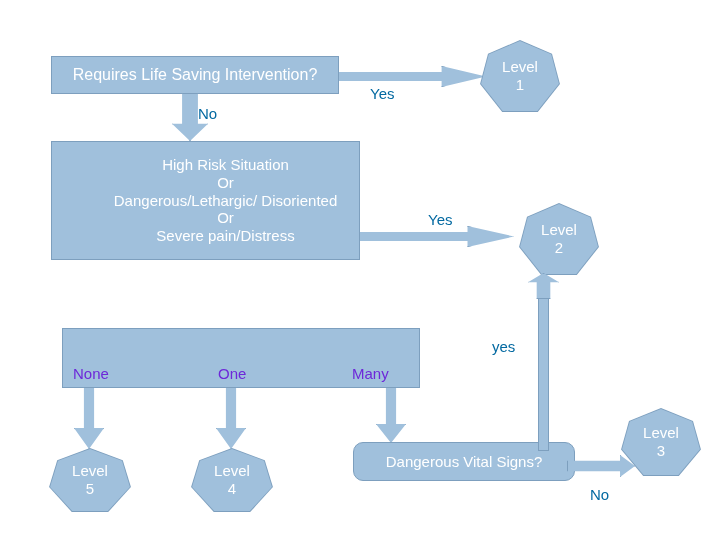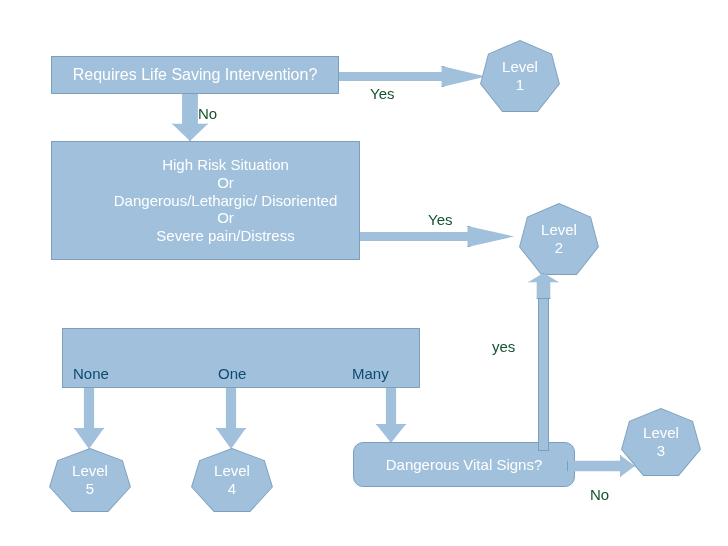--- a/index.html
+++ b/index.html
@@ -77,21 +77,21 @@
     clip-path: polygon(0% 26%, 78% 26%, 78% 0%, 100% 50%, 78% 100%, 78% 74%, 0% 74%);
   }
   .bar {
     position: absolute;
     background: #a0c0dc;
     border: 1px solid #7d9fbe;
     box-sizing: border-box;
   }
   .label {
     position: absolute;
-    color: #14532d;
+    color: #0369a1;
     font-size: 15px;
     white-space: nowrap;
     line-height: 1;
   }
   .node-text {
     display: block;
     white-space: nowrap;
   }
   .underline {
     text-decoration: underline;
@@ -103,21 +103,21 @@
     top: 13px;
     text-align: center;
     font-size: 15px;
     color: #ffffff;
     white-space: nowrap;
   }
   .res-opt {
     position: absolute;
     top: 36px;
     font-size: 15px;
-    color: #0c4a6e;
+    color: #6d28d9;
     white-space: nowrap;
   }
 </style>
 </head>
 <body>
 
 <div id="canvas">
 
   <div class="node rect" style="left:51px; top:33px; width:288px; height:38px; font-size:16px;">
     <span class="node-text">Requires Life Saving Intervention?</span>
@@ -169,21 +169,21 @@
     <span class="node-text">Level</span>
     <span class="node-text">5</span>
   </div>
 
   <div class="hept-border" style="left:190px; top:425px; width:84px; height:64px;"></div>
   <div class="hept" style="left:191px; top:426px; width:82px; height:62px; font-size:15px;">
     <span class="node-text">Level</span>
     <span class="node-text">4</span>
   </div>
 
-  <div class="node rounded" style="left:353px; top:419px; width:222px; height:45px; font-size:15px;">
+  <div class="node rounded" style="left:353px; top:419px; width:222px; height:39px; font-size:15px;">
     <span class="node-text">Dangerous Vital Signs?</span>
   </div>
 
   <div class="bar" style="left:538px; top:262px; width:11px; height:166px;"></div>
   <div class="arrow arrow-up" style="left:528px; top:250px; width:31px; height:26px;"></div>
   <div class="label" style="left:492px; top:316px;">yes</div>
 
   <div class="arrow arrow-right-wide" style="left:567px; top:432px; width:68px; height:22px;"></div>
   <div class="label" style="left:590px; top:464px;">No</div>
 

